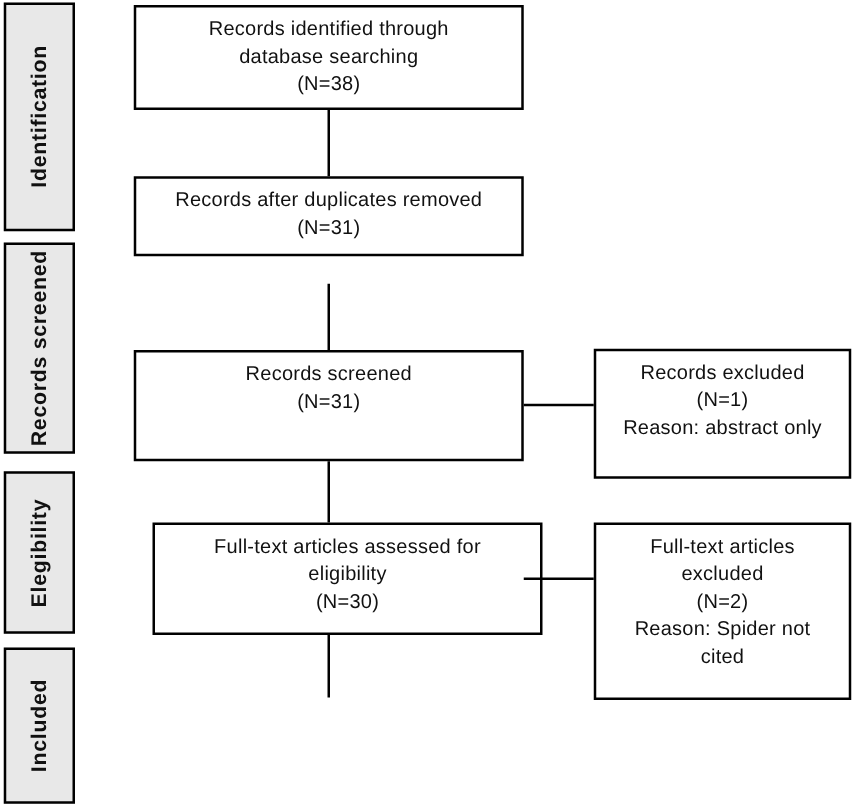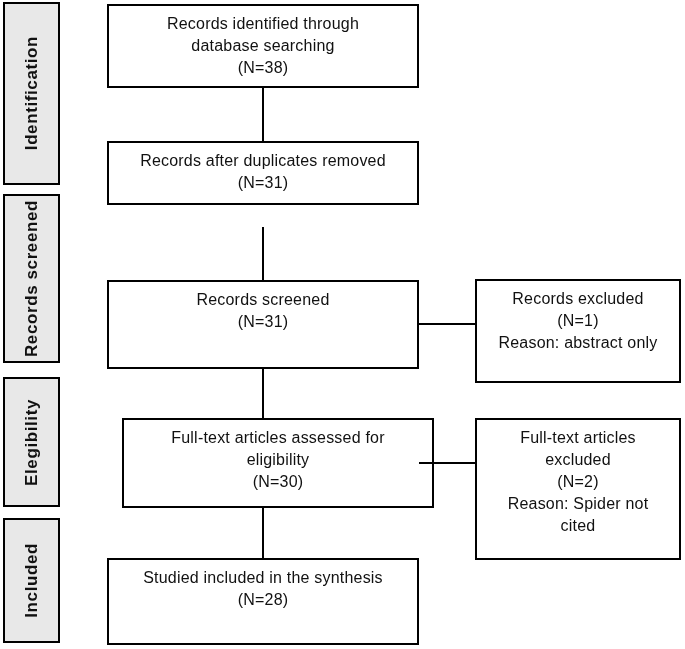--- a/index.html
+++ b/index.html
@@ -87,22 +87,20 @@
   <div class="box box1">Records identified through
 database searching
 (N=38)</div>
   <div class="box box2">Records after duplicates removed
 (N=31)</div>
   <div class="box box3">Records screened
 (N=31)</div>
   <div class="box box4">Full-text articles assessed for
 eligibility
 (N=30)</div>
-  <div class="box box5">Studied included in the synthesis
-(N=28)</div>
 
   <div class="box sbox1">Records excluded
 (N=1)
 Reason: abstract only</div>
   <div class="box sbox2">Full-text articles
 excluded
 (N=2)
 Reason: Spider not
 cited</div>
 

